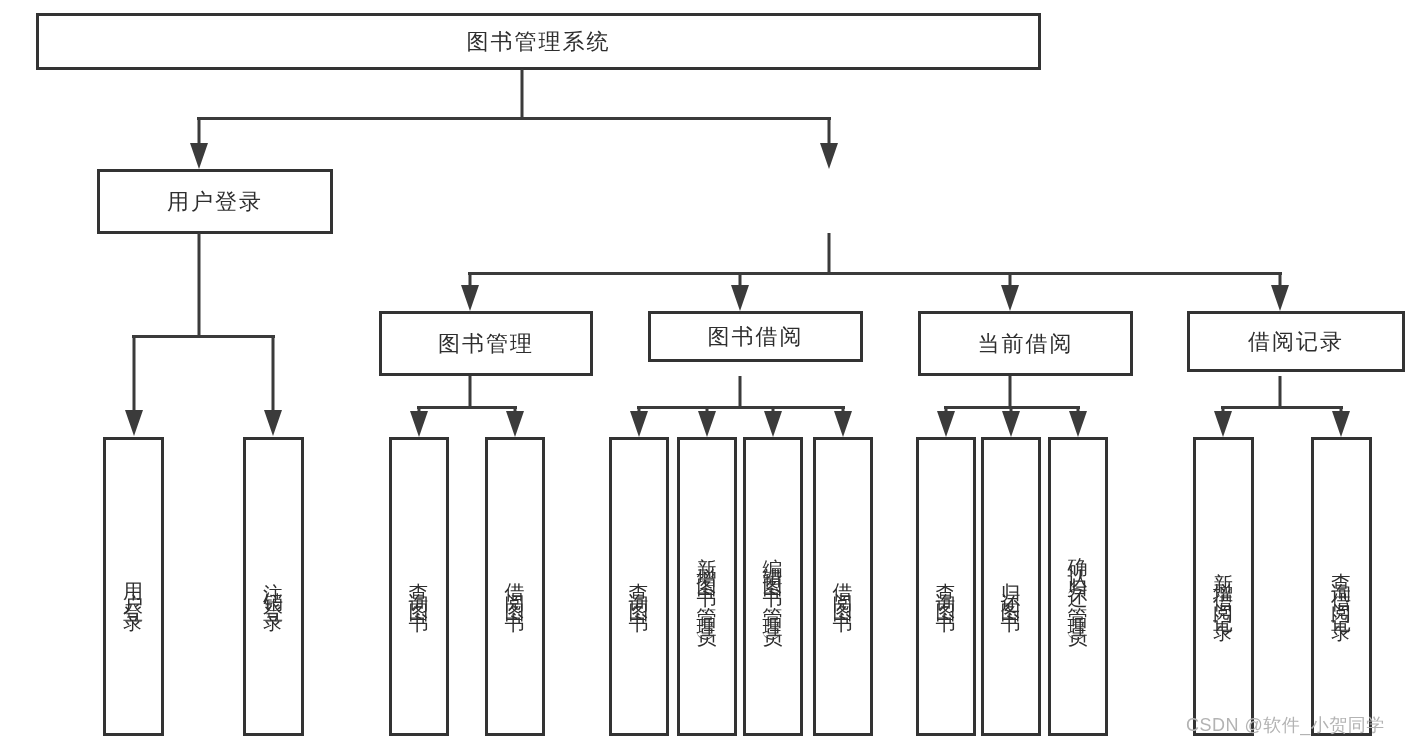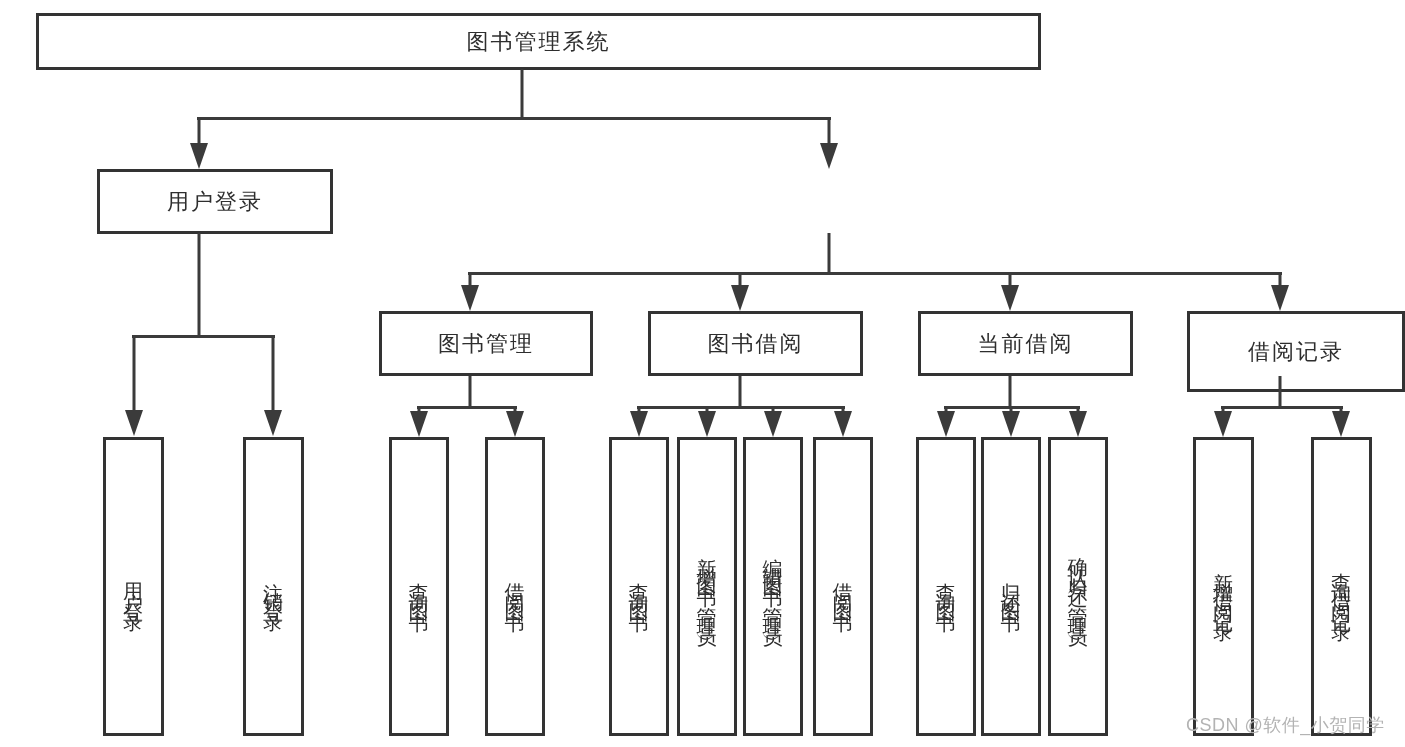--- a/index.html
+++ b/index.html
@@ -122,27 +122,27 @@
   <div class="vline" style="left:740px; top:273px; height:15px;"></div>
   <div class="ahead" style="left:740px; top:285px;"></div>
   <div class="vline" style="left:1010px; top:273px; height:15px;"></div>
   <div class="ahead" style="left:1010px; top:285px;"></div>
   <div class="vline" style="left:1280px; top:273px; height:15px;"></div>
   <div class="ahead" style="left:1280px; top:285px;"></div>
 
   <div class="box" style="left:363px; top:311px; width:214px; height:65px;">
     <span>图书管理</span>
   </div>
-  <div class="box" style="left:632px; top:311px; width:215px; height:65px;">
+  <div class="box" style="left:632px; top:311px; width:215px; height:51px;">
     <span>图书借阅</span>
   </div>
   <div class="box" style="left:902px; top:311px; width:215px; height:65px;">
     <span>当前借阅</span>
   </div>
-  <div class="box" style="left:1171px; top:311px; width:218px; height:81px;font-family:Liberation Mono, monospace;">
+  <div class="box" style="left:1171px; top:311px; width:218px; height:61px;font-family:Liberation Mono, monospace;">
     <span>借阅记录</span>
   </div>
 
   <div class="vline" style="left:470px; top:376px; height:33px;"></div>
   <div class="hline" style="left:417px; top:406px; width:100px;"></div>
   <div class="vline" style="left:419px; top:407px; height:8px;"></div>
   <div class="ahead" style="left:419px; top:411px;"></div>
   <div class="vline" style="left:515px; top:407px; height:8px;"></div>
   <div class="ahead" style="left:515px; top:411px;"></div>
 

